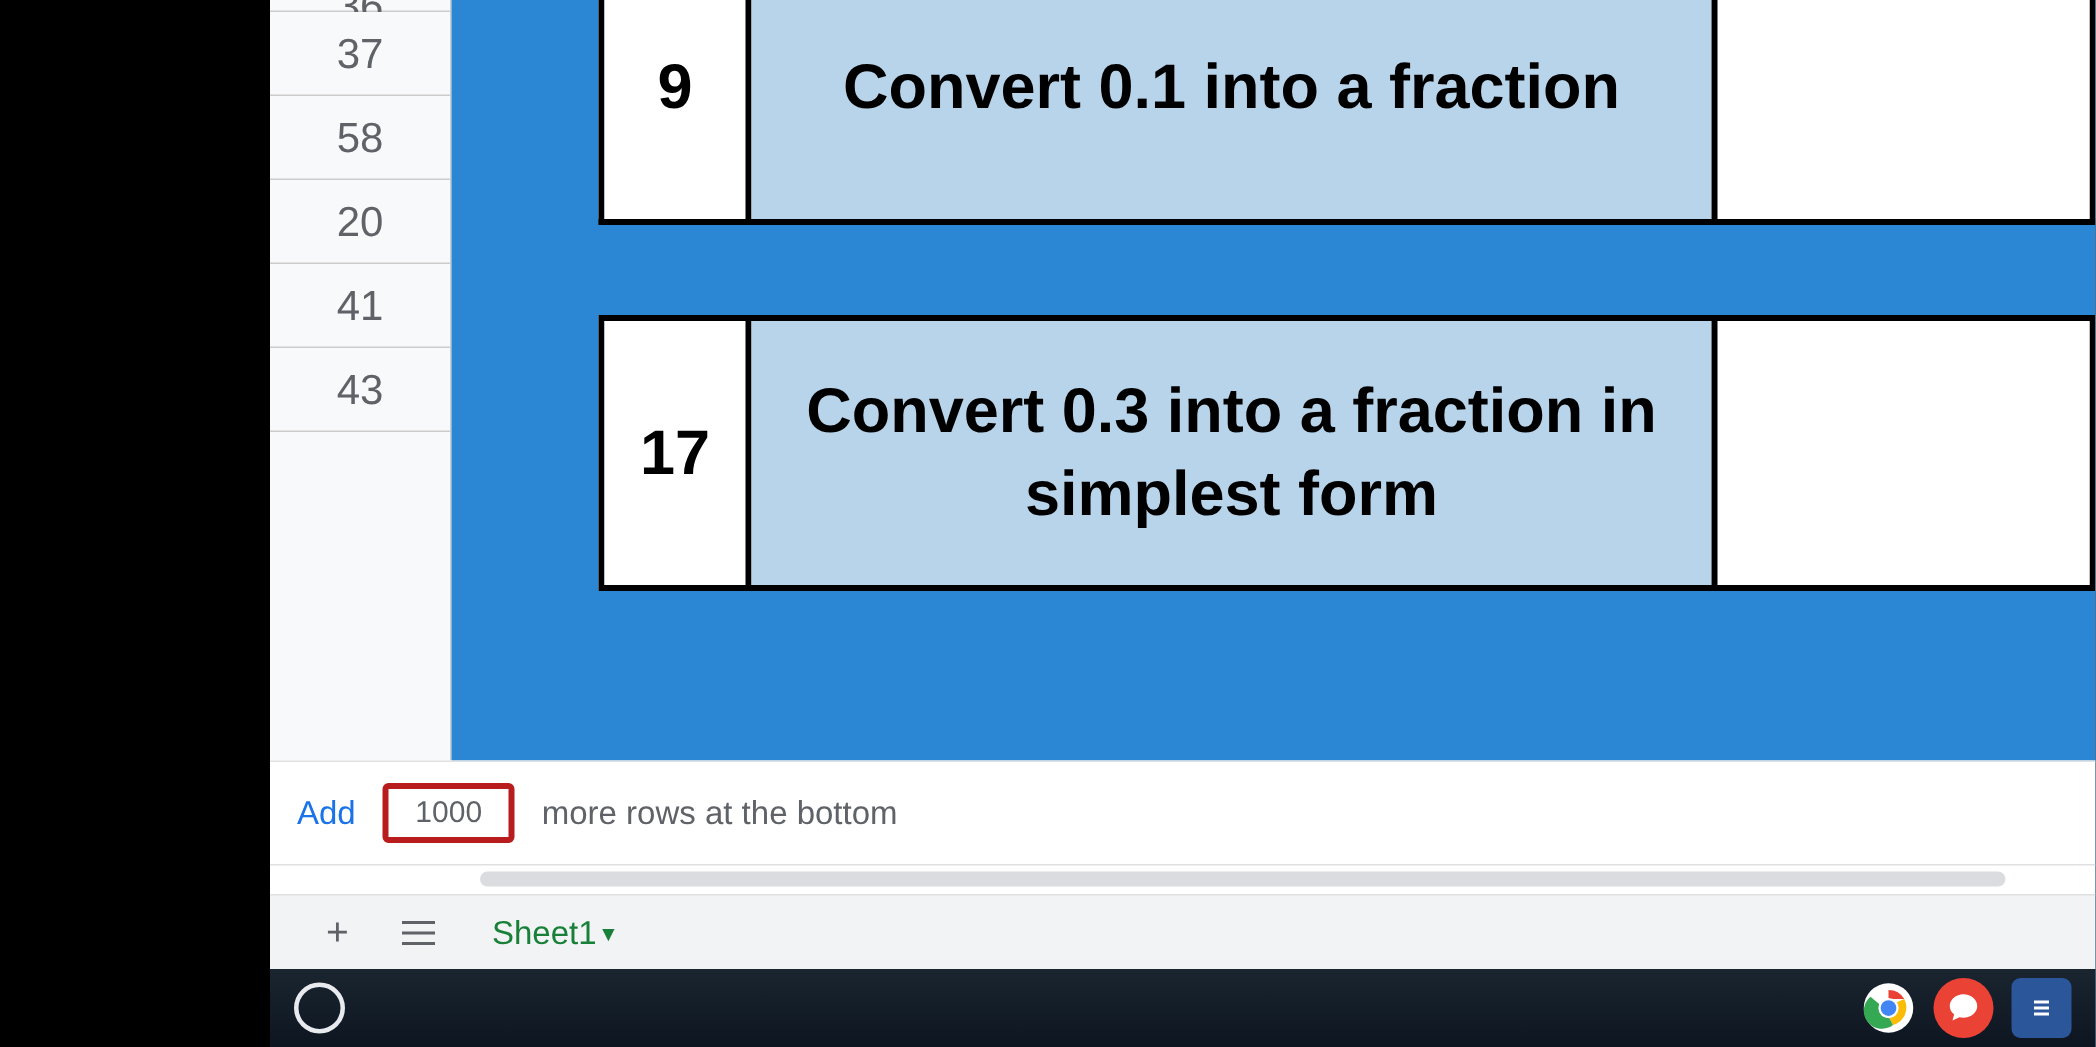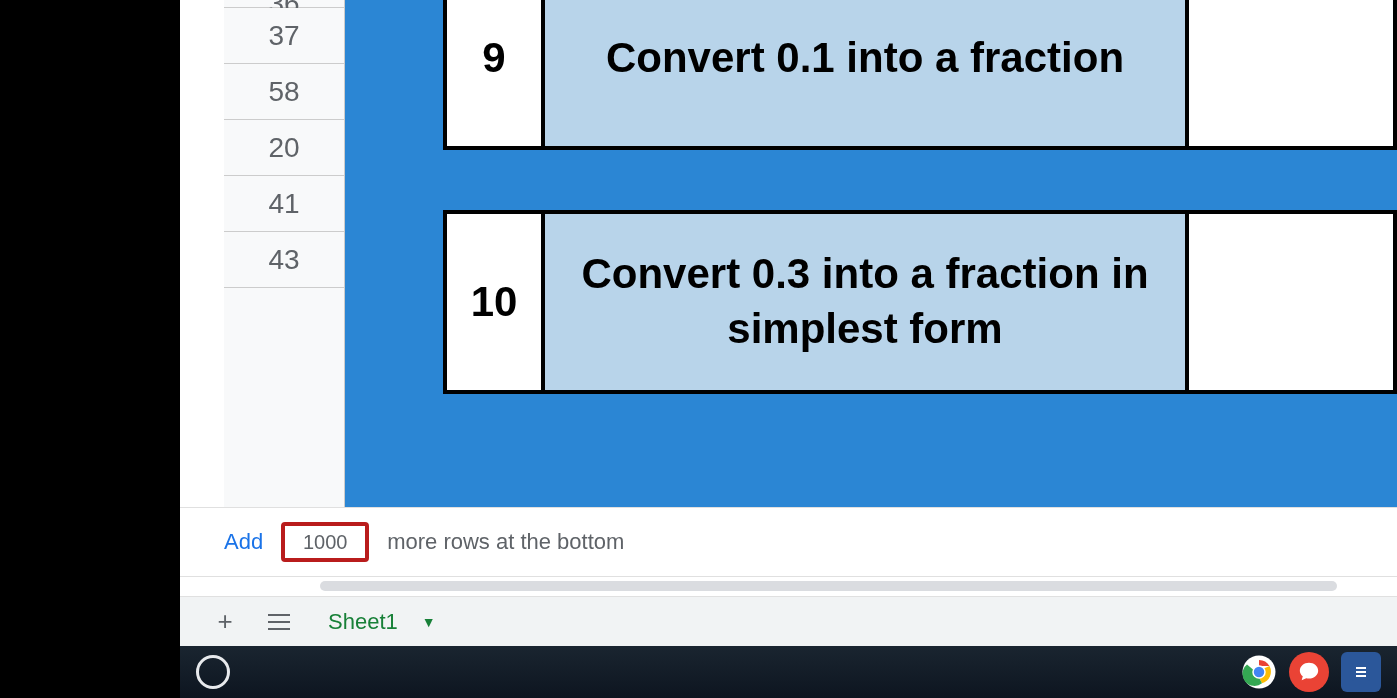--- a/index.html
+++ b/index.html
@@ -18,21 +18,20 @@
       right: 0;
       bottom: 0;
       background: #fff;
       display: flex;
       flex-direction: column;
     }
     .sheet-area {
       flex: 1;
       display: flex;
       overflow: hidden;
-      padding-left: 44px;
     }
     .row-headers {
       display: flex;
       flex-direction: column;
       background: #f8f9fa;
       border-right: 1px solid #ccc;
     }
     .row-header {
       width: 120px;
       height: 56px;
@@ -82,21 +81,21 @@
       background: #b8d4ea;
       line-height: 1.3;
     }
     .qans {
       flex: 1;
       background: #fff;
       border-left: 4px solid #000;
     }
     .add-rows {
       background: #fff;
-      padding: 14px 44px;
+      padding: 14px 18px;
       display: flex;
       align-items: center;
       gap: 18px;
       font-size: 22px;
       color: #5f6368;
       border-top: 1px solid #e0e0e0;
     }
     .add-link {
       color: #1a73e8;
     }
@@ -142,21 +141,21 @@
       font-size: 26px;
       color: #5f6368;
       cursor: pointer;
     }
     .tab-name {
       color: #188038;
       font-size: 22px;
       font-weight: 500;
       display: flex;
       align-items: center;
-      gap: 24px;
+      gap: 1px;
       padding: 0 10px;
     }
     .tab-caret {
       color: #188038;
       font-size: 14px;
     }
     .taskbar {
       height: 52px;
       background: linear-gradient(180deg, #1a2530 0%, #0d1520 100%);
       display: flex;
@@ -201,21 +200,21 @@
       <div class="row-header">41</div>
       <div class="row-header">43</div>
     </div>
     <div class="grid">
       <div class="qbox" style="left:98px; top:-30px; height:180px; right:0; border-top:none;">
         <div class="qnum">9</div>
         <div class="qtext">Convert 0.1 into a fraction</div>
         <div class="qans"></div>
       </div>
       <div class="qbox" style="left:98px; top:210px; height:184px; right:0;">
-        <div class="qnum">10</div>
+        <div class="qnum">17</div>
         <div class="qtext">Convert 0.3 into a fraction in simplest form</div>
         <div class="qans"></div>
       </div>
 
     </div>
   </div>
 
   <div class="add-rows">
     <span class="add-link">Add</span>
     <input class="add-input" value="1000" style="">

